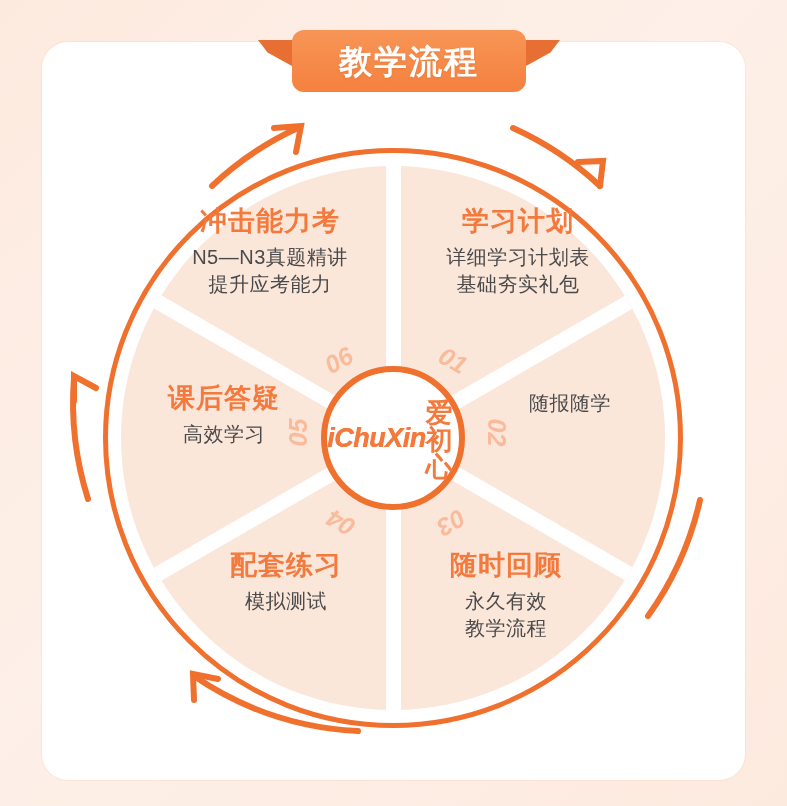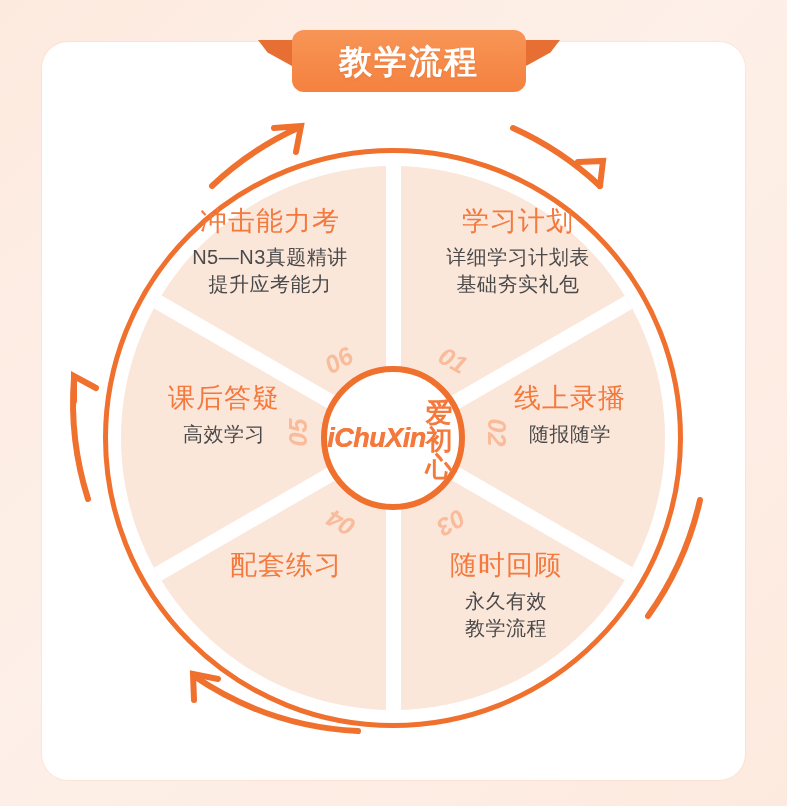--- a/index.html
+++ b/index.html
@@ -156,21 +156,21 @@
   
   .seg{
     position:absolute;
     text-align:center;
     z-index:22;
     white-space:nowrap;
   }
   .seg-title{
     color:#f4793c;
     font-size:27px;
-    font-weight:normal;
+    font-weight:bold;
     line-height:1.15;
     letter-spacing:1px;
   }
   .seg-line{
     color:#4a4a4a;
     font-size:20px;
     line-height:1.35;
     letter-spacing:0.5px;
   }
   .seg-desc{margin-top:7px;}
@@ -266,29 +266,29 @@
 </div>
 
 <div class="seg seg-05">
   <div class="seg-title">课后答疑</div>
   <div class="seg-desc">
     <div class="seg-line">高效学习</div>
   </div>
 </div>
 
 <div class="seg seg-02">
-  <div class="seg-title">线上录播</div>
   <div class="seg-desc">
     <div class="seg-line">随报随学</div>
   </div>
 </div>
 
 <div class="seg seg-04">
   <div class="seg-title">配套练习</div>
   <div class="seg-desc">
+    <div class="seg-line">模拟测试</div>
   </div>
 </div>
 
 <div class="seg seg-03">
   <div class="seg-title">随时回顾</div>
   <div class="seg-desc">
     <div class="seg-line">永久有效</div>
     <div class="seg-line">教学流程</div>
   </div>
 </div>

